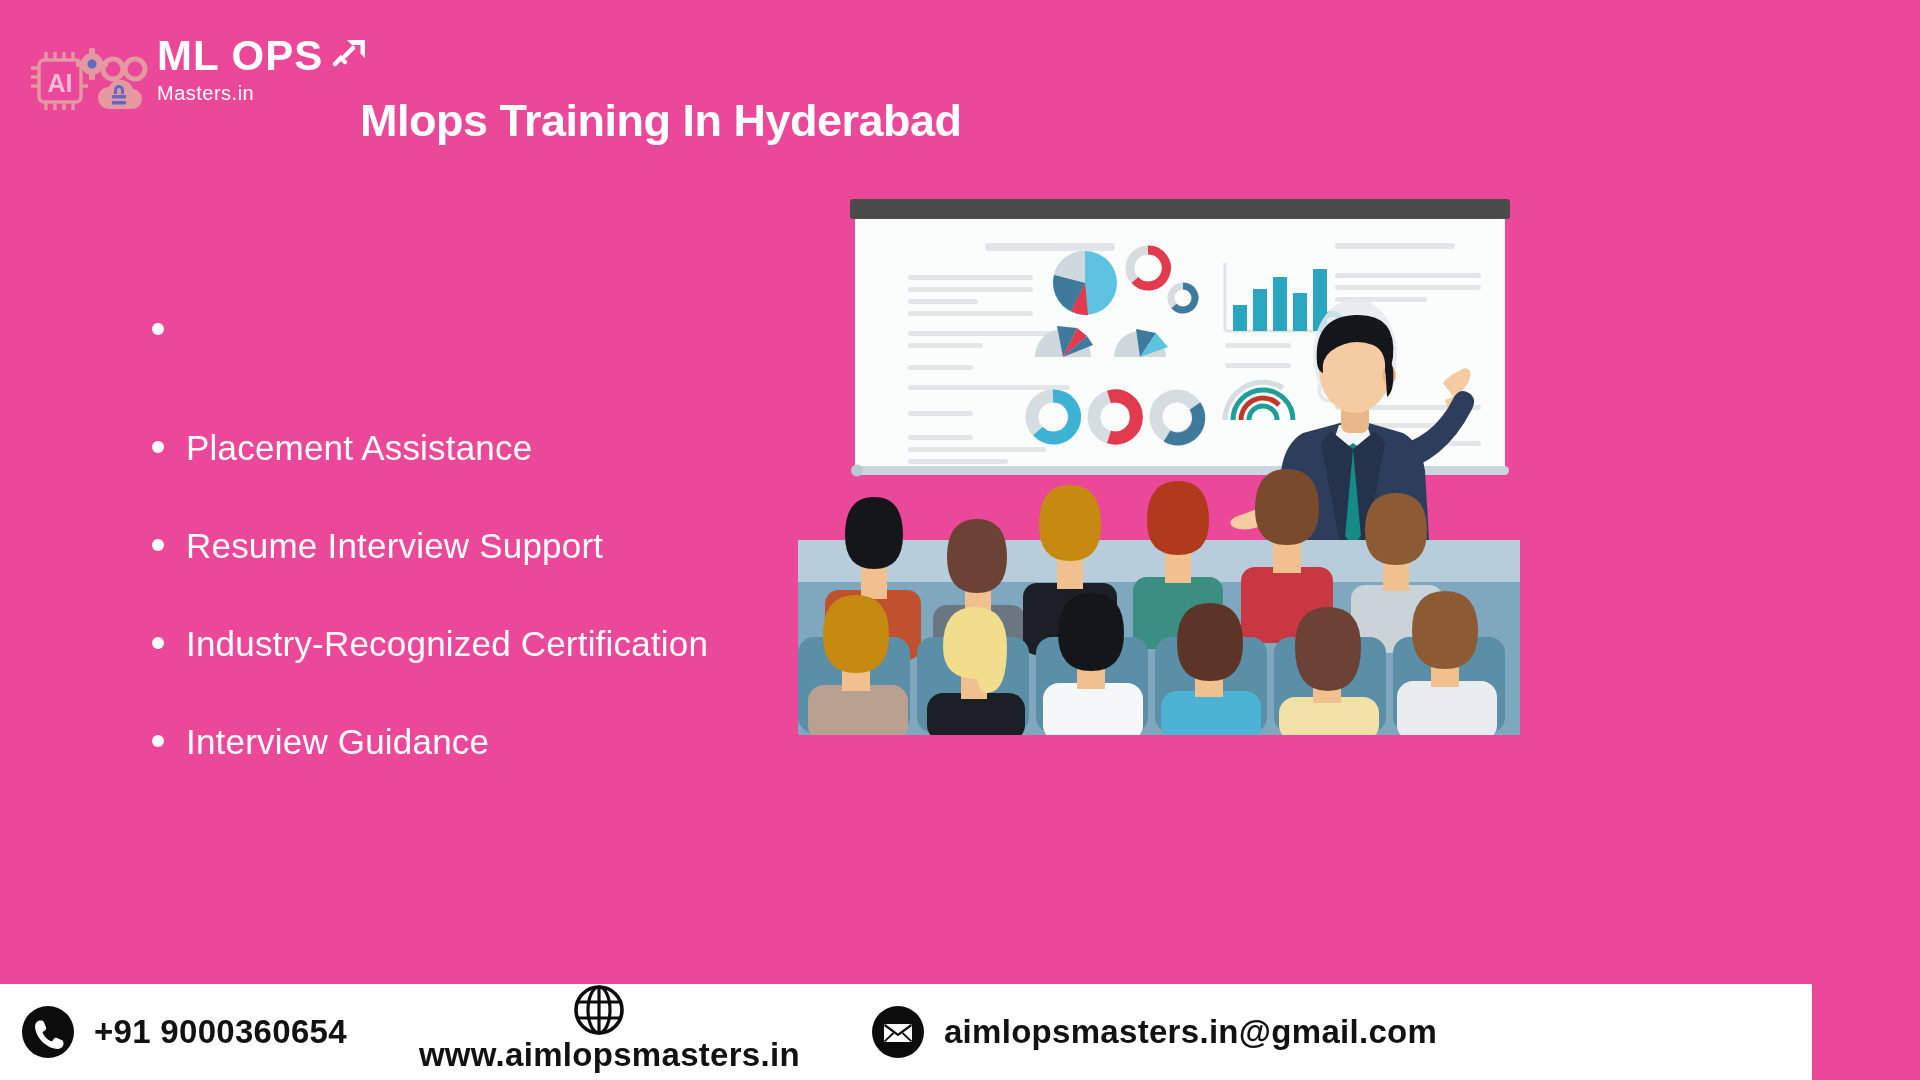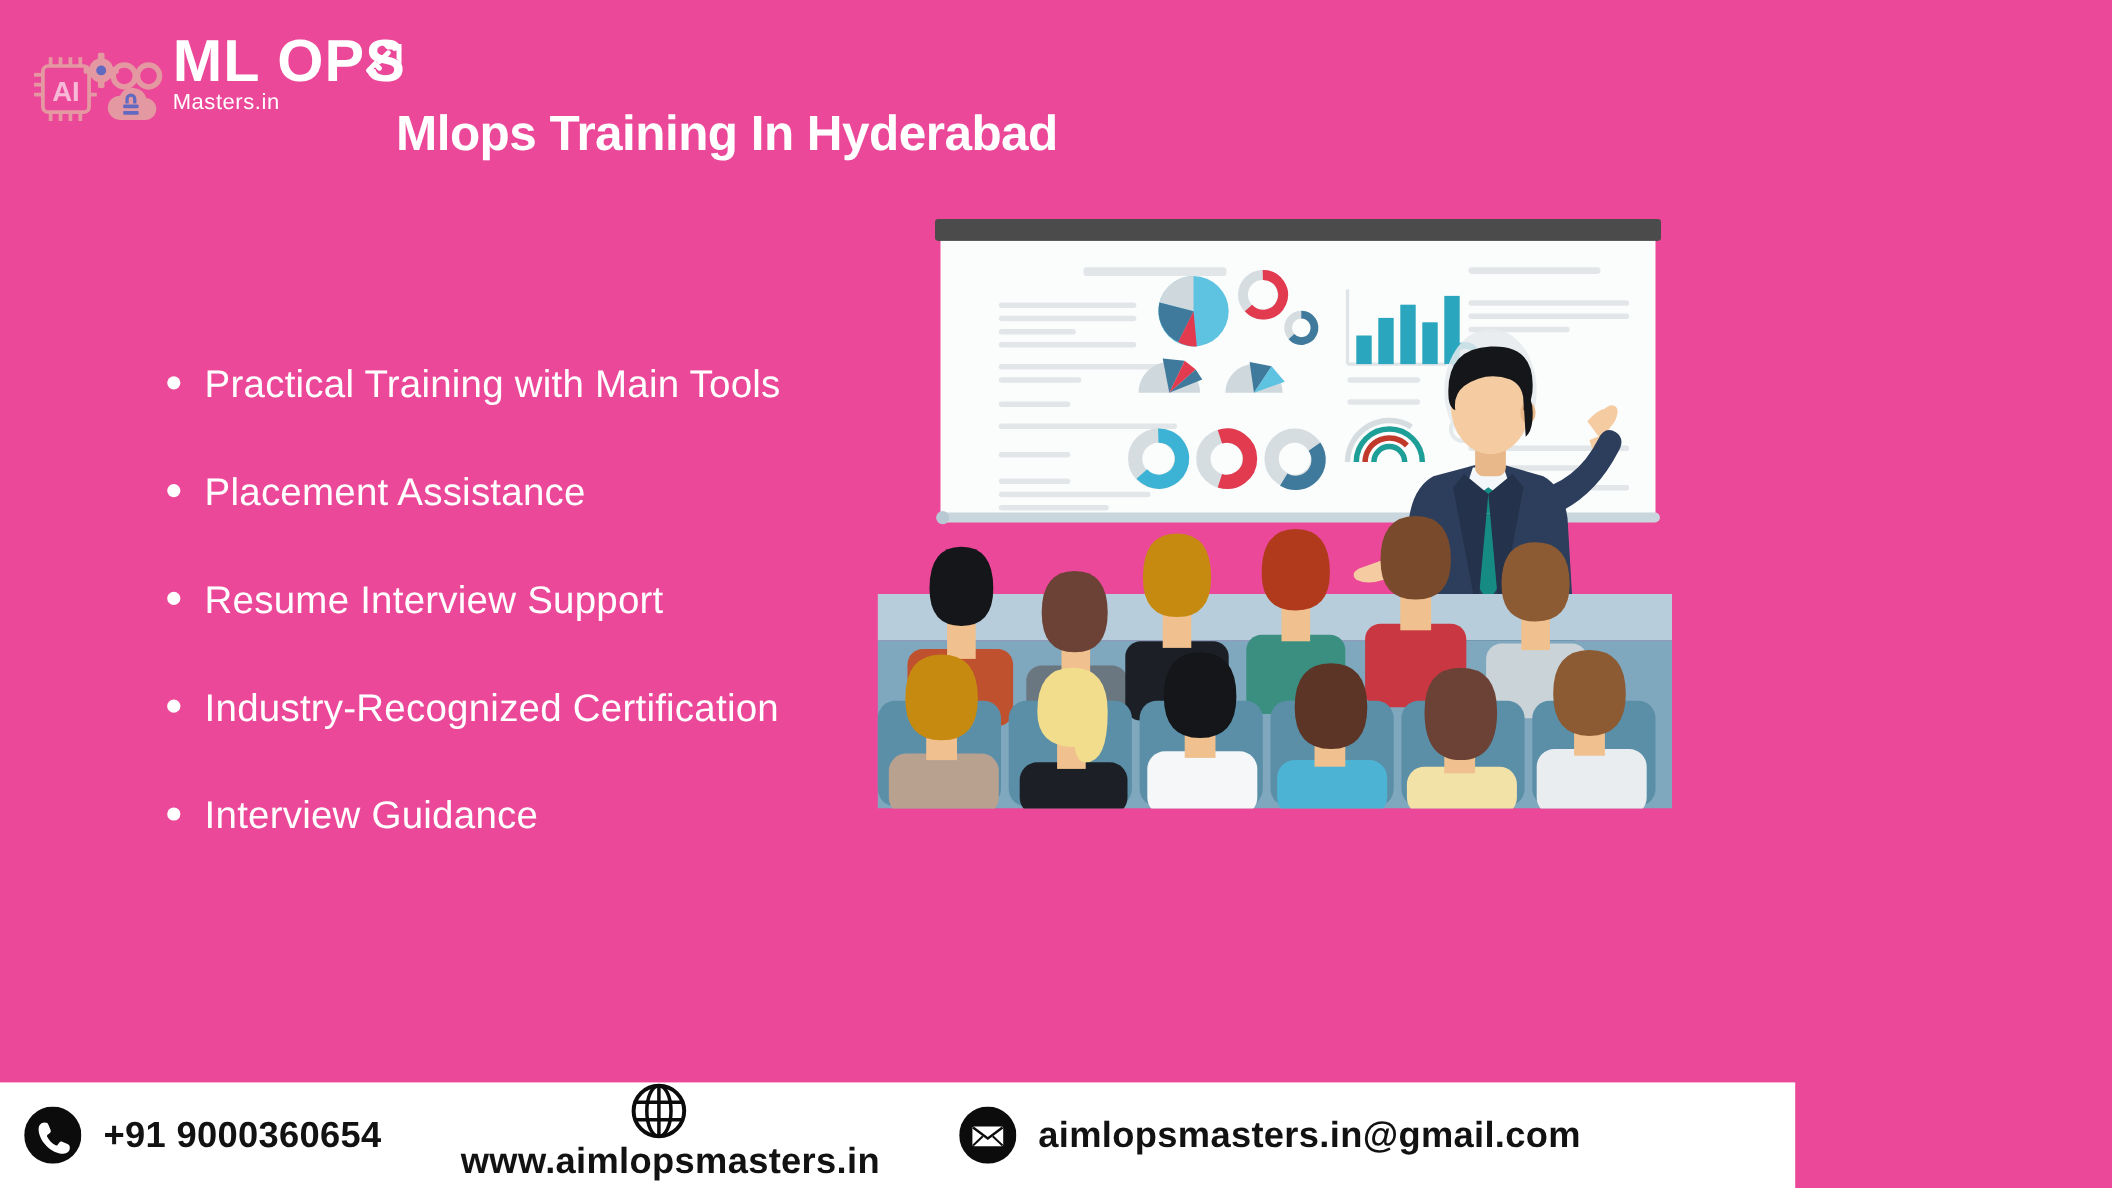--- a/index.html
+++ b/index.html
@@ -33,21 +33,21 @@
     width: 130px;
     height: 78px;
   }
   #logo-text {
     position: absolute;
     left: 133px;
     top: 4px;
     width: 200px;
   }
   .logo-line1 {
-    font-size: 54px;
+    font-size: 42px;
     font-weight: 700;
     letter-spacing: 1px;
     color: #ffffff;
     line-height: 44px;
     white-space: nowrap;
   }
   .logo-line2 {
     font-size: 20px;
     font-weight: 400;
     letter-spacing: 0.5px;
@@ -113,21 +113,21 @@
     top: 185px;
     width: 725px;
     height: 550px;
   }
 
   
   #footer {
     position: absolute;
     left: 0;
     bottom: 0;
-    width: 1632px;
+    width: 1812px;
     height: 96px;
     background: #ffffff;
     display: flex;
     align-items: center;
   }
   .footer-item {
     display: flex;
     align-items: center;
     height: 96px;
   }
@@ -215,21 +215,20 @@
         <path d="M16 4 L34 4 L34 22 L29.5 17.5 L29.5 9 L21 9 Z" fill="#ffffff"></path>
       </svg>
     </div>
   </div>
 
   <h1 id="page-title">Mlops Training In Hyderabad</h1>
 
   <div id="bullets">
     <div class="bullet-row">
       <span class="bullet-dot"></span>
-      <span class="bullet-label">Practical Training with Main Tools</span>
     </div>
     <div class="bullet-row">
       <span class="bullet-dot"></span>
       <span class="bullet-label">Placement Assistance</span>
     </div>
     <div class="bullet-row">
       <span class="bullet-dot"></span>
       <span class="bullet-label">Resume Interview Support</span>
     </div>
     <div class="bullet-row">

